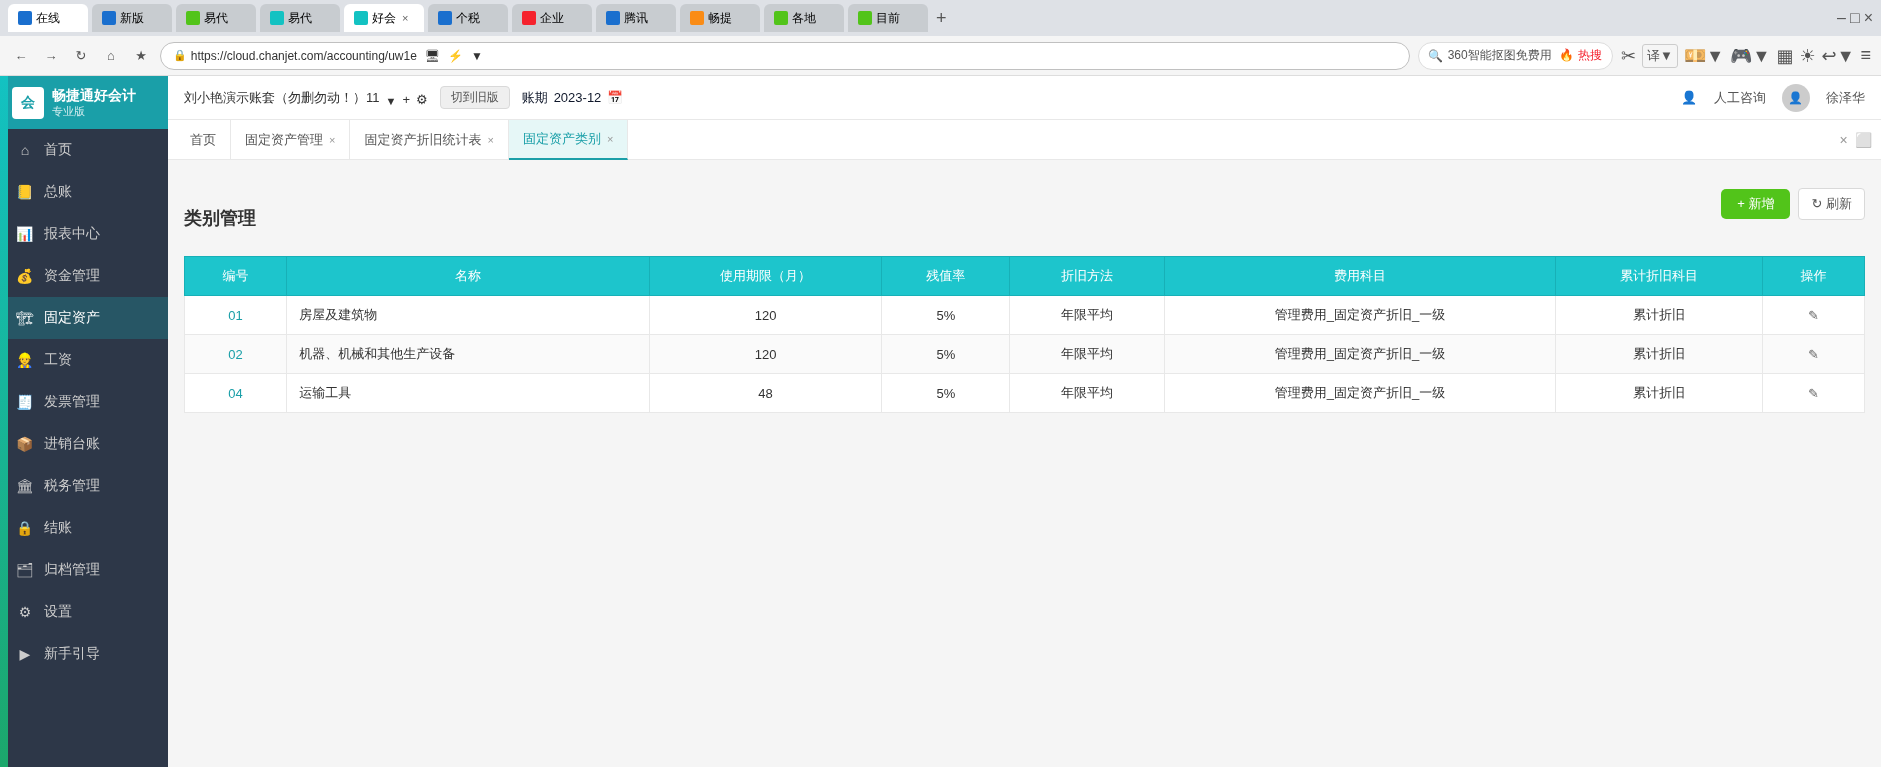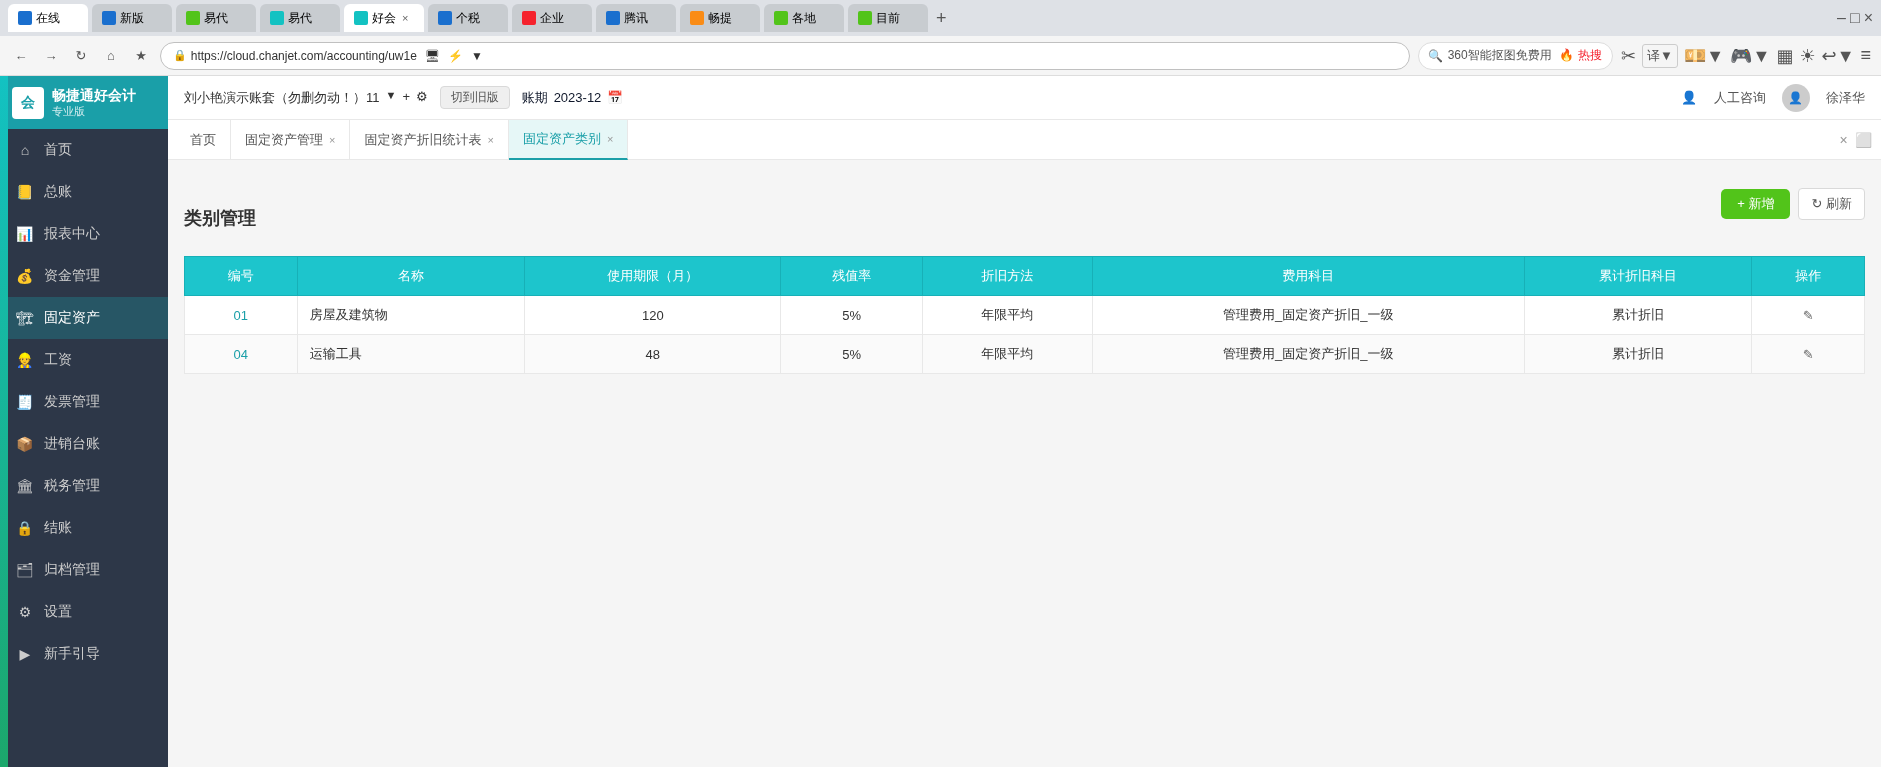--- a/index.html
+++ b/index.html
@@ -34,21 +34,21 @@
     .sidebar-header { background: #1a9fa8; padding: 10px 12px; display: flex; align-items: center; gap: 8px; }
     .sidebar-logo-text { font-size: 14px; font-weight: bold; color: #fff; line-height: 1.3; }
     .sidebar-logo-sub { font-size: 11px; color: rgba(255,255,255,0.8); }
     .sidebar-menu { flex: 1; overflow-y: auto; }
     .sidebar-item { display: flex; align-items: center; gap: 10px; padding: 12px 16px; cursor: pointer; color: #ccc; font-size: 14px; }
     .sidebar-item.active { background: rgba(26,159,168,0.3); color: #fff; }
     .sidebar-icon { width: 18px; height: 18px; display: flex; align-items: center; justify-content: center; flex-shrink: 0; }
 
     
     .app-topbar { background: #fff; height: 44px; border-bottom: 1px solid #e8e8e8; display: flex; align-items: center; padding: 0 16px; gap: 12px; }
-    .user-info { display: flex; align-items: flex-start; gap: 6px; font-size: 13px; color: #333; }
+    .user-info { display: flex; align-items: flex-end; gap: 6px; font-size: 13px; color: #333; }
     .period-info { display: flex; align-items: center; gap: 6px; font-size: 13px; color: #0f172a; }
     .old-version-btn { border: 1px solid #d9d9d9; border-radius: 4px; padding: 2px 10px; font-size: 12px; color: #555; cursor: pointer; }
     .topbar-right { margin-left: auto; display: flex; align-items: center; gap: 16px; font-size: 13px; color: #555; }
     .avatar-circle { width: 28px; height: 28px; border-radius: 50%; background: #ccc; display: flex; align-items: center; justify-content: center; font-size: 12px; color: #fff; }
 
     
     .main-content { flex: 1; display: flex; flex-direction: column; overflow: hidden; background: #f5f5f5; }
 
     
     .tab-bar { background: #fff; display: flex; align-items: center; border-bottom: 1px solid #e8e8e8; padding: 0 8px; height: 40px; }
@@ -312,20 +312,32 @@
             <td>120</td>
             <td>5%</td>
             <td>年限平均</td>
             <td>管理费用_固定资产折旧_一级</td>
             <td>累计折旧</td>
             <td>
               <span class="edit-icon">✎</span>
             </td>
           </tr>
           <tr>
+            <td class="code">02</td>
+            <td>机器、机械和其他生产设备</td>
+            <td>120</td>
+            <td>5%</td>
+            <td>年限平均</td>
+            <td>管理费用_固定资产折旧_一级</td>
+            <td>累计折旧</td>
+            <td>
+              <span class="edit-icon">✎</span>
+            </td>
+          </tr>
+          <tr>
             <td class="code">04</td>
             <td>运输工具</td>
             <td>48</td>
             <td>5%</td>
             <td>年限平均</td>
             <td>管理费用_固定资产折旧_一级</td>
             <td>累计折旧</td>
             <td>
               <span class="edit-icon">✎</span>
             </td>

